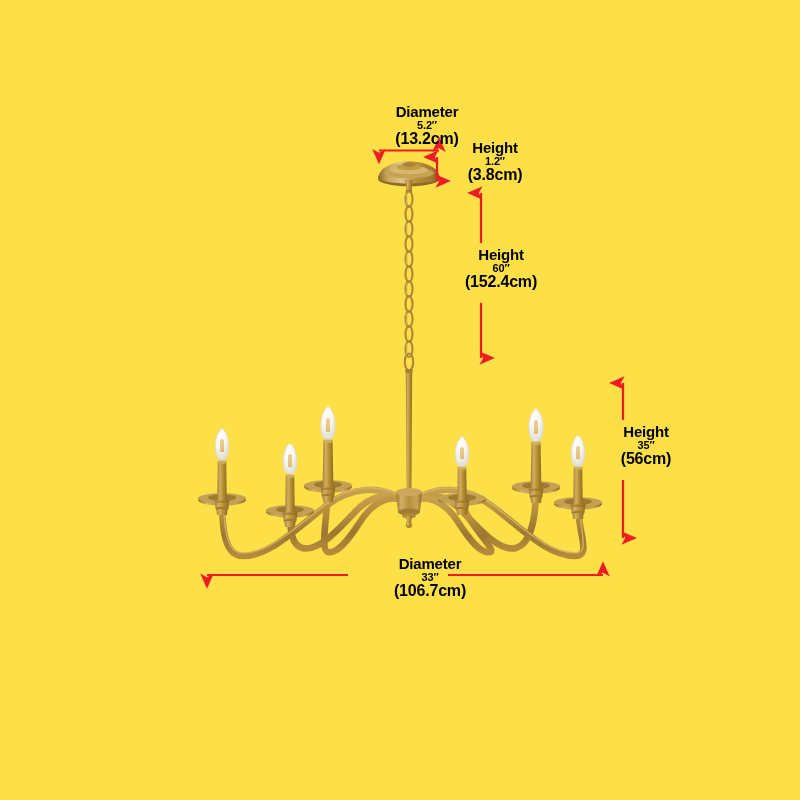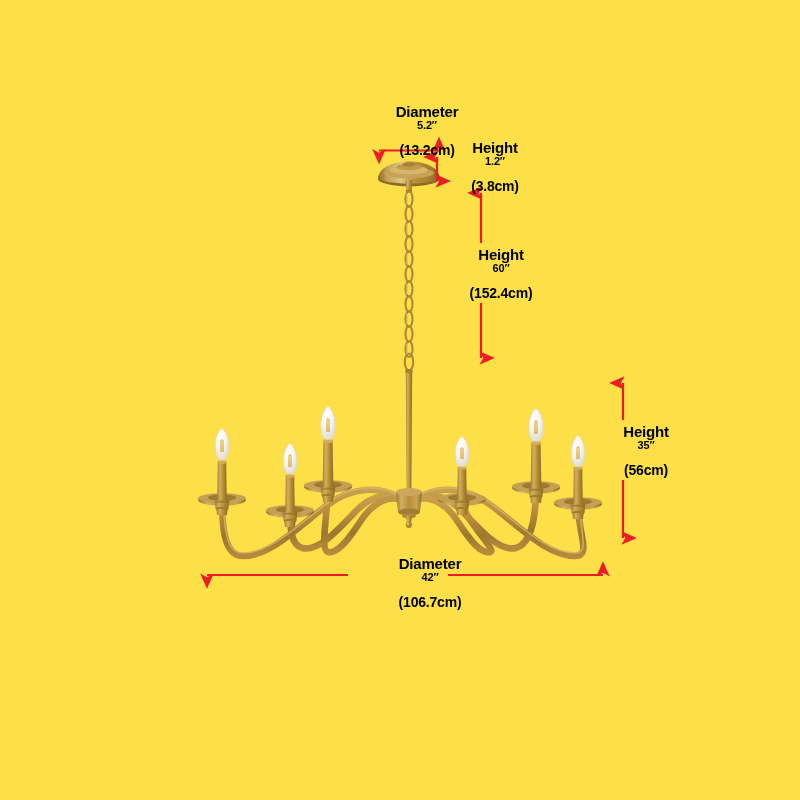--- a/index.html
+++ b/index.html
@@ -31,21 +31,21 @@
     color: #000000;
     text-align: center;
     line-height: 1.04;
     font-weight: 700;
     letter-spacing: -0.2px;
     white-space: nowrap;
     user-select: none;
   }
   .dim-label .l1 { font-size: 15px; display: block; }
   .dim-label .l2 { font-size: 11px; display: block; }
-  .dim-label .l3 { font-size: 14px; display: block; margin-top: 12px; }
+  .dim-label .l3 { font-size: 16px; display: block; }
 
   #lbl-canopy-dia { left: 372px; top: 104px; width: 110px; text-align: center; }
   #lbl-canopy-h   { left: 447px; top: 140px; width: 96px; text-align: center; }
   #lbl-drop       { left: 446px; top: 247px; width: 110px; text-align: center; }
   #lbl-body-h     { left: 596px; top: 424px; width: 100px; text-align: center; }
   #lbl-fixture-dia{ left: 350px; top: 556px; width: 160px; text-align: center; }
 </style>
 </head>
 <body>
 
@@ -298,17 +298,17 @@
   </div>
 
   <div class="dim-label" id="lbl-body-h">
     <span class="l1">Height</span>
     <span class="l2">35″</span>
     <span class="l3">(56cm)</span>
   </div>
 
   <div class="dim-label" id="lbl-fixture-dia">
     <span class="l1">Diameter</span>
-    <span class="l2">42″</span>
+    <span class="l2">33″</span>
     <span class="l3">(106.7cm)</span>
   </div>
 
 </div>
 
 </body></html>

